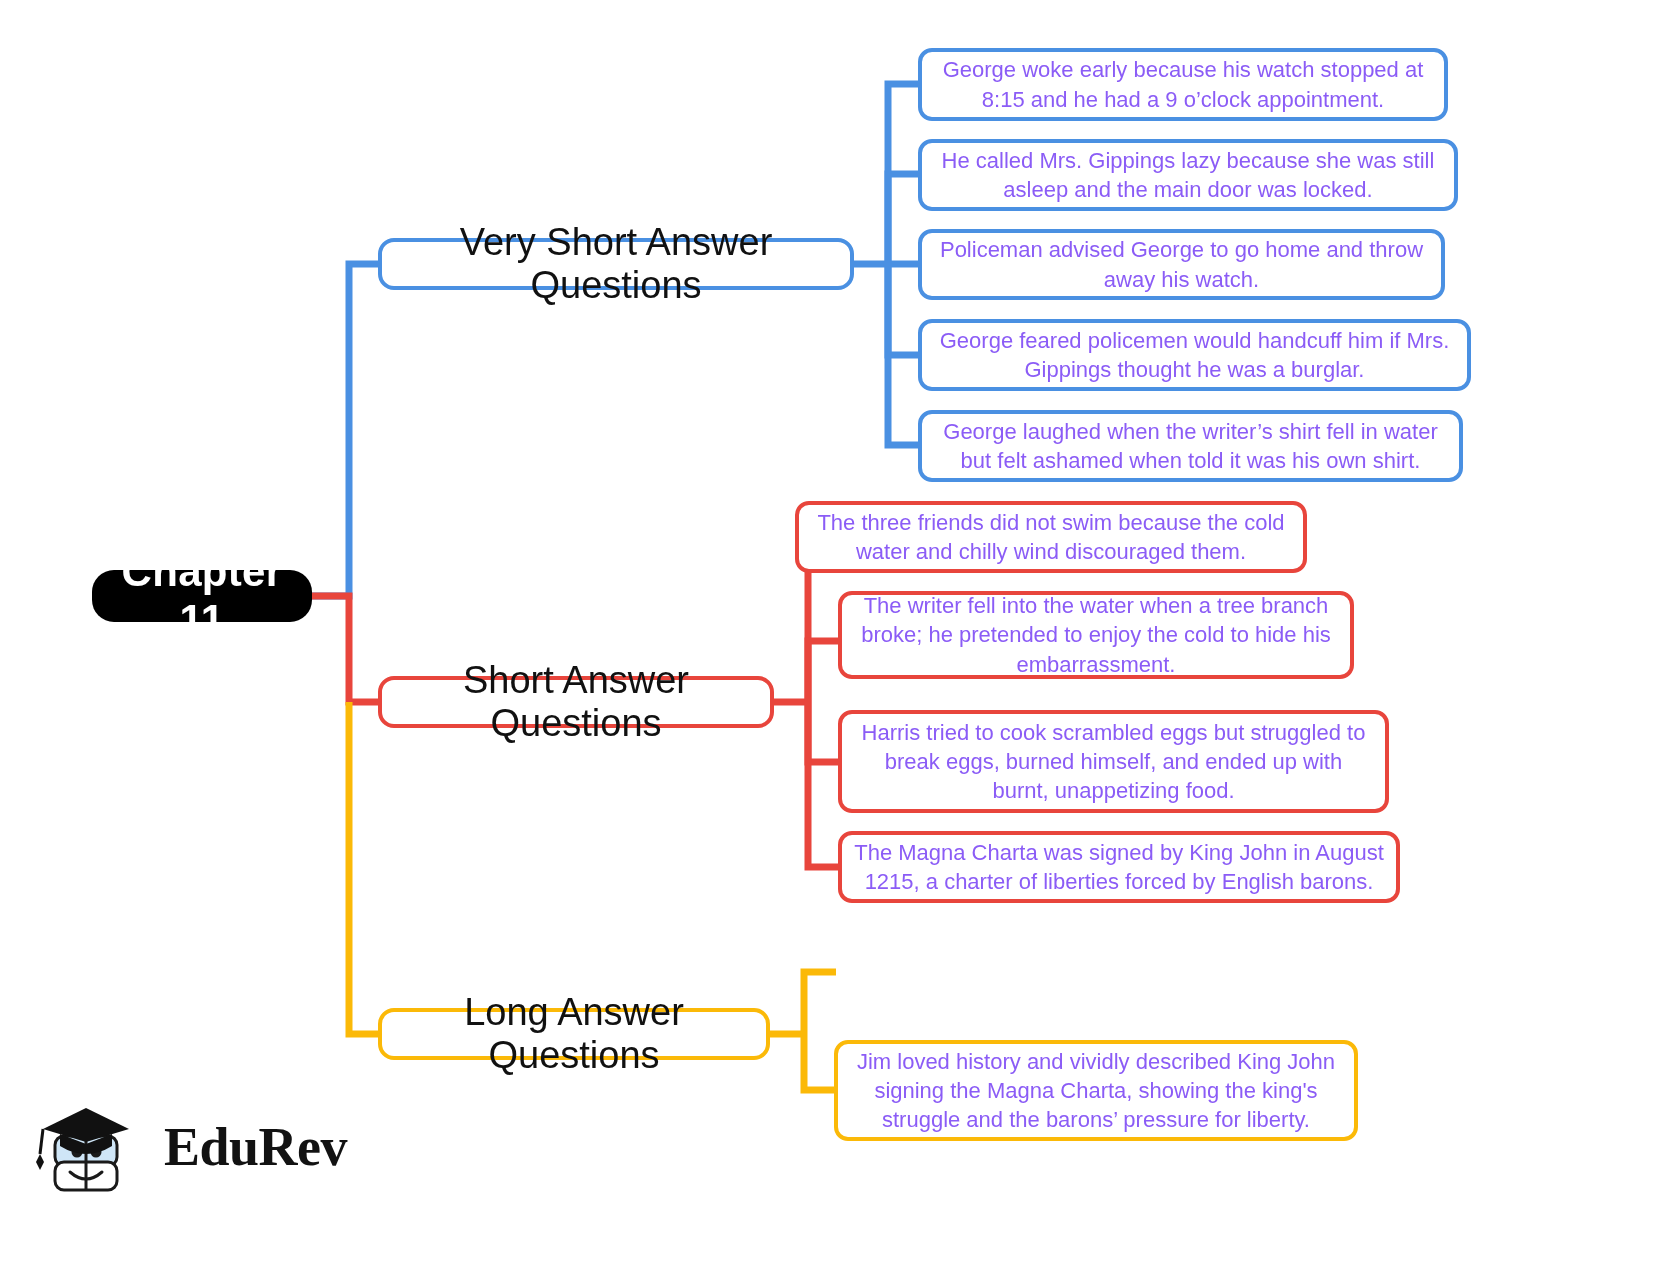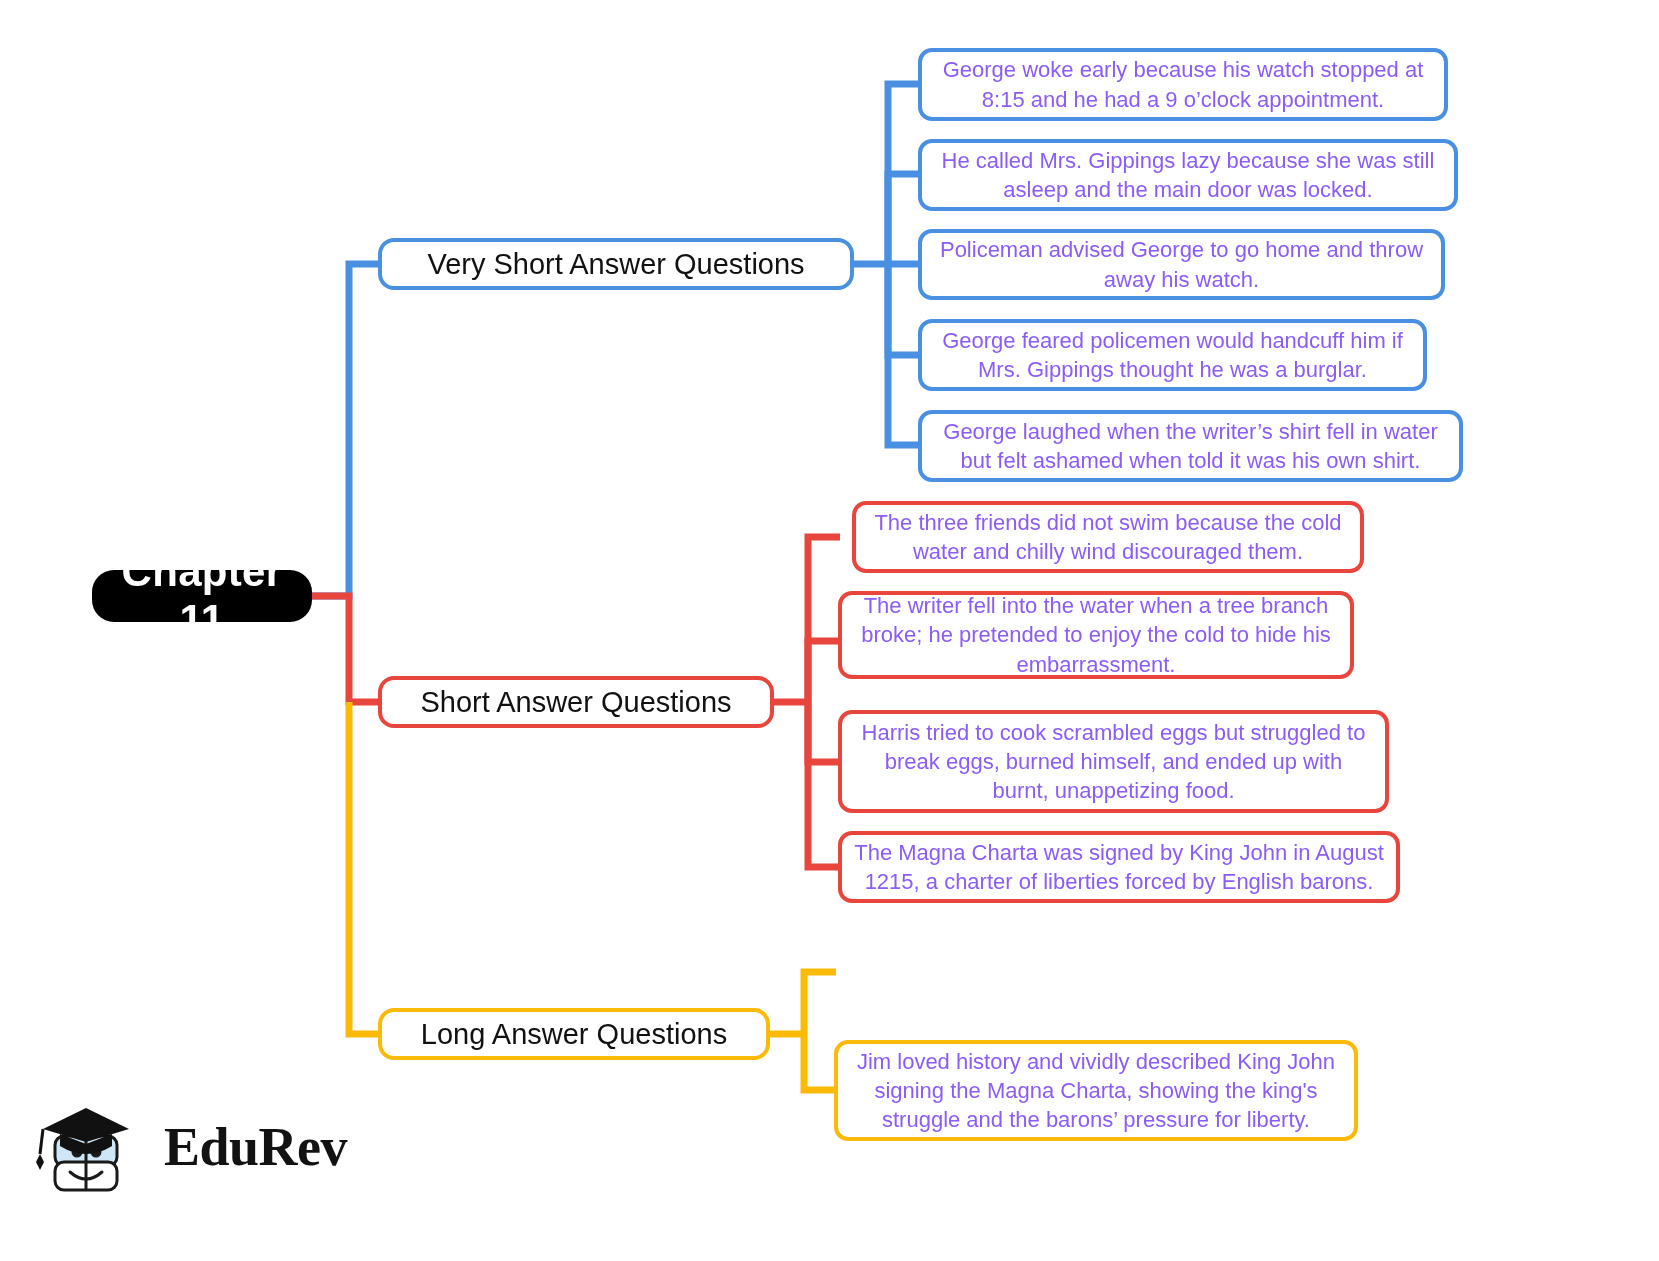--- a/index.html
+++ b/index.html
@@ -44,21 +44,21 @@
     border-radius: 22px;
     font-size: 42px;
     font-weight: bold;
     letter-spacing: 0.3px;
     padding: 0 18px;
   }
 
   
   .branch-node {
     border-radius: 16px;
-    font-size: 29px;
+    font-size: 38px;
     font-weight: normal;
     color: #111111;
     padding: 0 16px;
     border-width: 4px;
     border-style: solid;
   }
   .branch-blue   { border-color: #4a90e2; }
   .branch-red    { border-color: #e8453c; }
   .branch-yellow { border-color: #fbb908; }
 
@@ -146,32 +146,32 @@
 
   <div class="node leaf-node leaf-blue" style="left:918px; top:48px; width:530px; height:73px;">
     <span>George woke early because his watch stopped at 8:15 and he had a 9 o’clock appointment.</span>
   </div>
   <div class="node leaf-node leaf-blue" style="left:918px; top:139px; width:540px; height:72px;">
     <span>He called Mrs. Gippings lazy because she was still asleep and the main door was locked.</span>
   </div>
   <div class="node leaf-node leaf-blue" style="left:918px; top:229px; width:527px; height:71px;">
     <span>Policeman advised George to go home and throw away his watch.</span>
   </div>
-  <div class="node leaf-node leaf-blue" style="left:918px; top:319px; width:509px; height:72px;">
+  <div class="node leaf-node leaf-blue" style="left:918px; top:319px; width:553px; height:72px;">
     <span>George feared policemen would handcuff him if Mrs. Gippings thought he was a burglar.</span>
   </div>
   <div class="node leaf-node leaf-blue" style="left:918px; top:410px; width:545px; height:72px;">
     <span>George laughed when the writer’s shirt fell in water but felt ashamed when told it was his own shirt.</span>
   </div>
 
   <div class="node branch-node branch-red" style="left:378px; top:676px; width:396px; height:52px;">
     <span>Short Answer Questions</span>
   </div>
 
-  <div class="node leaf-node leaf-red" style="left:852px; top:501px; width:512px; height:72px;">
+  <div class="node leaf-node leaf-red" style="left:795px; top:501px; width:512px; height:72px;">
     <span>The three friends did not swim because the cold water and chilly wind discouraged them.</span>
   </div>
   <div class="node leaf-node leaf-red" style="left:838px; top:591px; width:516px; height:88px;">
     <span>The writer fell into the water when a tree branch broke; he pretended to enjoy the cold to hide his embarrassment.</span>
   </div>
   <div class="node leaf-node leaf-red" style="left:838px; top:710px; width:551px; height:103px;">
     <span>Harris tried to cook scrambled eggs but struggled to break eggs, burned himself, and ended up with burnt, unappetizing food.</span>
   </div>
   <div class="node leaf-node leaf-red" style="left:838px; top:831px; width:562px; height:72px;">
     <span>The Magna Charta was signed by King John in August 1215, a charter of liberties forced by English barons.</span>

